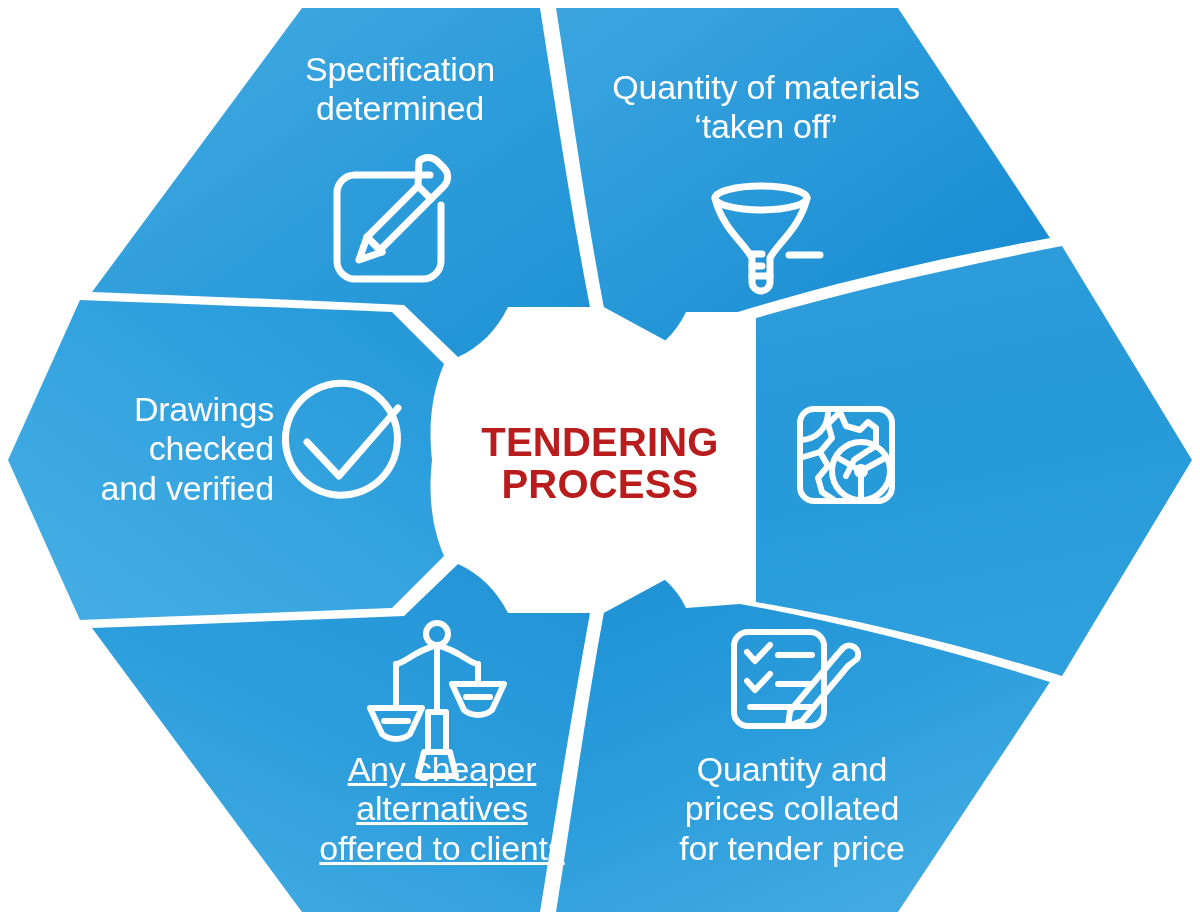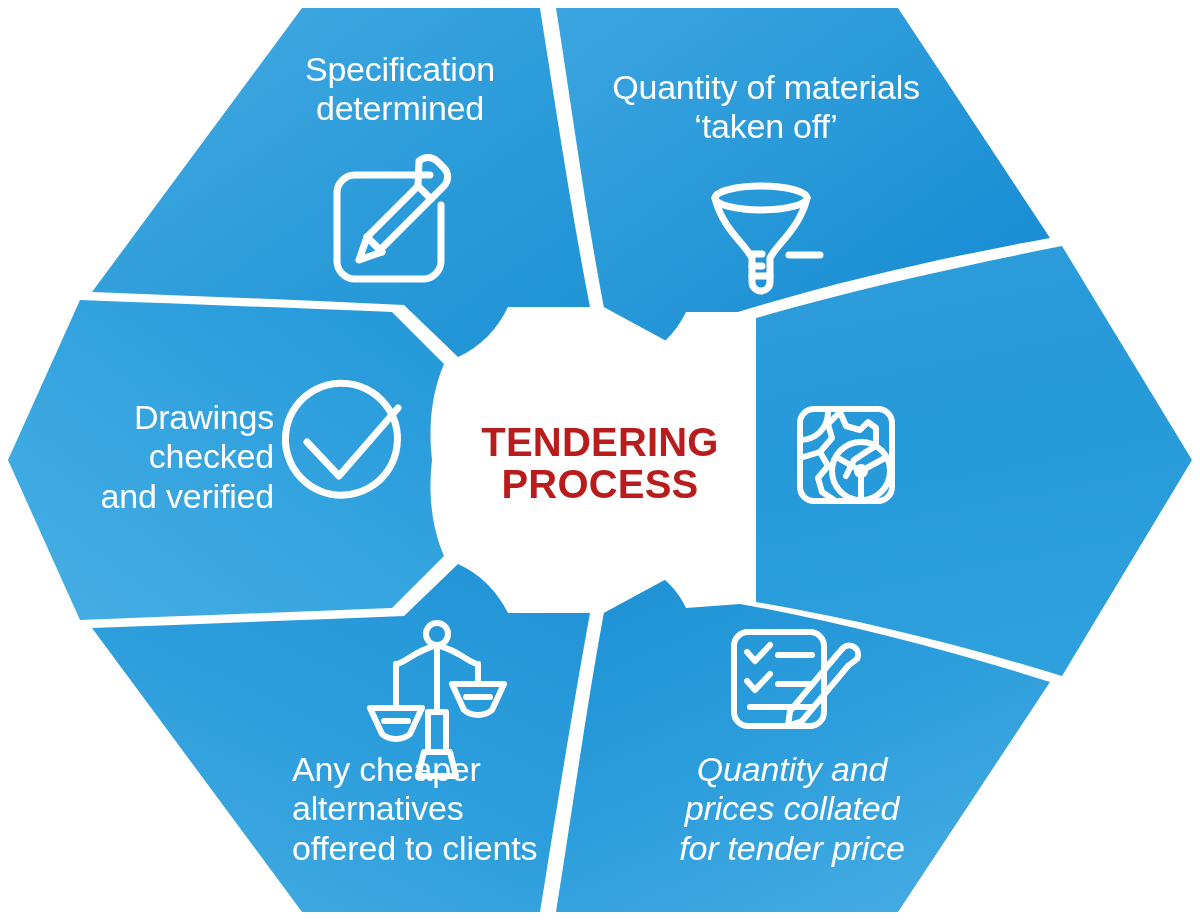--- a/index.html
+++ b/index.html
@@ -55,31 +55,31 @@
     left: 912px;
     top: 390px;
     width: 282px;
     text-align: left;
   }
   .lbl-qty-collated {
     left: 652px;
     top: 750px;
     width: 280px;
     text-align: center;
-    font-style: italic;
   }
   .lbl-cheaper {
     left: 292px;
     top: 750px;
     width: 300px;
-    text-align: left;
+    text-align: center;
+    text-decoration: underline;
   }
   .lbl-drawings {
     left: 48px;
-    top: 398px;
+    top: 390px;
     width: 226px;
     text-align: right;
   }
   .center-title {
     position: absolute;
     left: 440px;
     top: 421px;
     width: 320px;
     text-align: center;
     color: #b91c1c;

